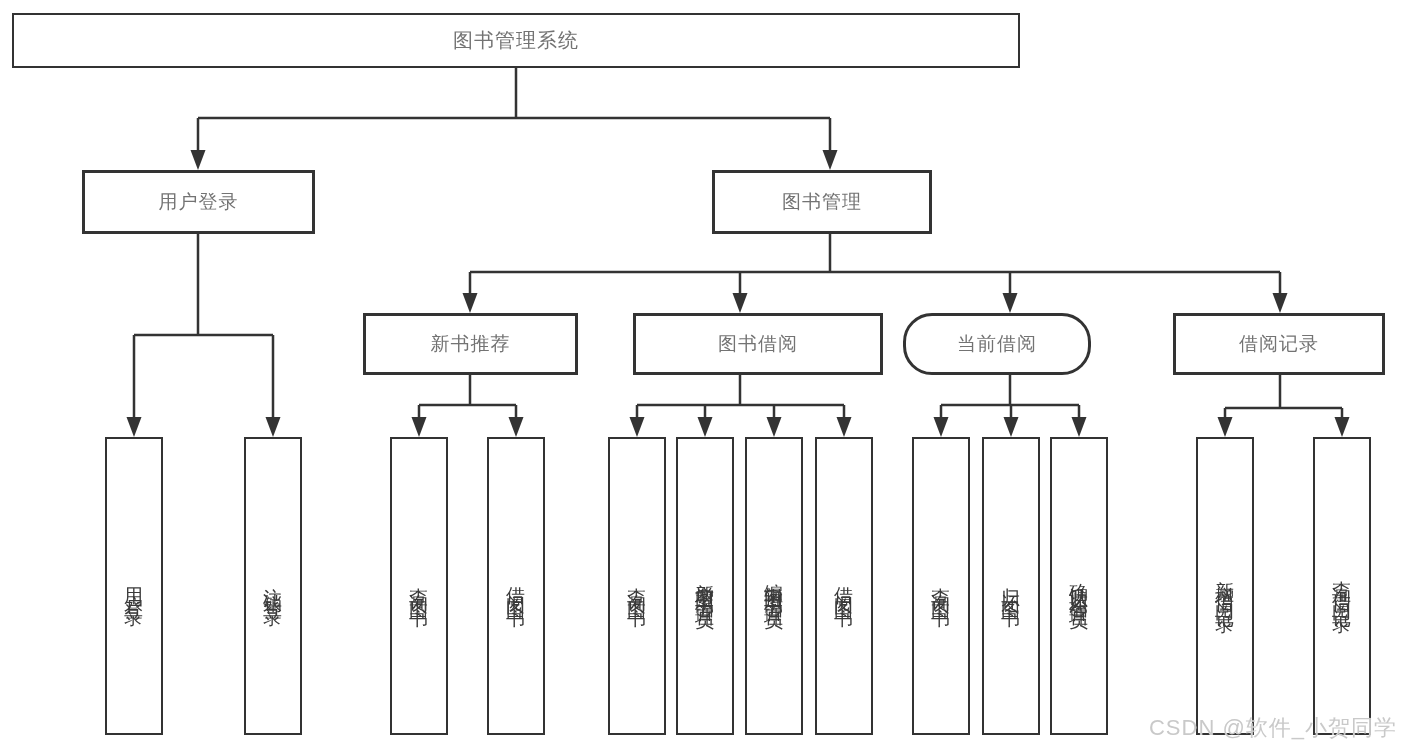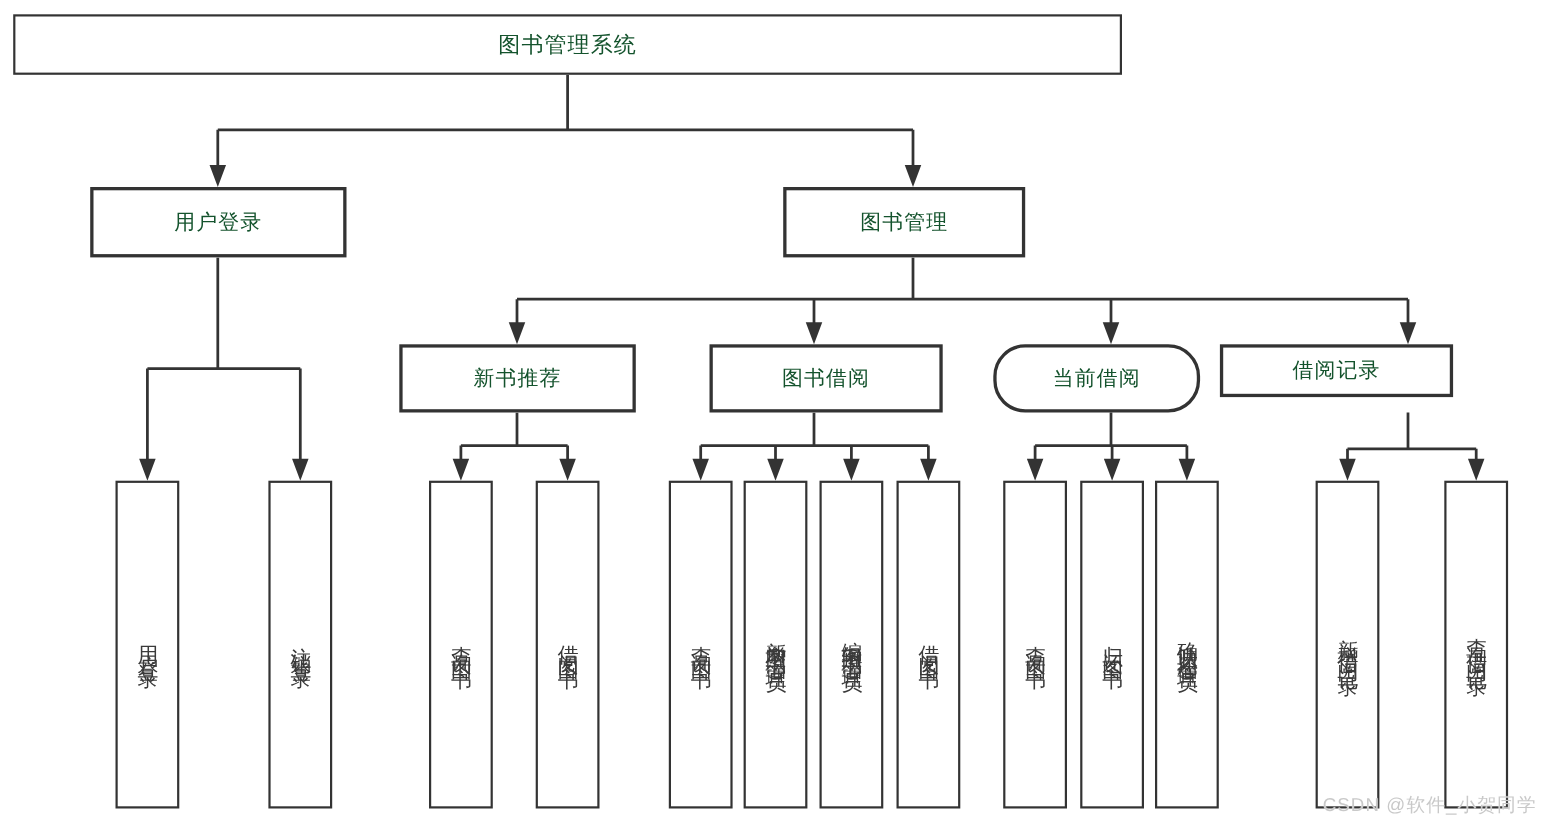--- a/index.html
+++ b/index.html
@@ -18,21 +18,21 @@
     width: 1405px; height: 747px;
     z-index: 1;
   }
   .box {
     position: absolute;
     background: #ffffff;
     border: 3px solid #333333;
     display: flex;
     align-items: center;
     justify-content: center;
-    color: #14532d;
+    color: #737373;
     font-size: 19px;
     letter-spacing: 1px;
     z-index: 2;
   }
   .box.thin { border-width: 2px; }
   .vbox {
     position: absolute;
     background: #ffffff;
     border: 2px solid #333333;
     display: flex;
@@ -49,21 +49,21 @@
     text-orientation: mixed;
     font-size: 19px;
     letter-spacing: 7px;
     line-height: 1;
     white-space: nowrap;
   }
   .watermark {
     position: absolute;
     right: 8px;
     bottom: 4px;
-    font-size: 17px;
+    font-size: 22px;
     color: #c9c9c9;
     letter-spacing: 1px;
     z-index: 5;
     text-shadow: 0 0 1px #ffffff;
   }
 </style>
 </head>
 <body>
 
 <div class="canvas">
@@ -106,27 +106,27 @@
   <div class="box" style="left:82px; top:170px; width:233px; height:64px;">
     <span>用户登录</span>
   </div>
   <div class="box" style="left:712px; top:170px; width:220px; height:64px;">
     <span>图书管理</span>
   </div>
 
   <div class="box" style="left:363px; top:313px; width:215px; height:62px;justify-content:center;">
     <span>新书推荐</span>
   </div>
-  <div class="box" style="left:633px; top:313px; width:212px; height:62px;margin-left:12px;">
+  <div class="box" style="left:633px; top:313px; width:250px; height:62px;">
     <span>图书借阅</span>
   </div>
   <div class="box" style="left:903px; top:313px; width:188px; height:62px;border-radius:29px;">
     <span>当前借阅</span>
   </div>
-  <div class="box" style="left:1109px; top:313px; width:212px; height:48px;">
+  <div class="box" style="left:1173px; top:313px; width:212px; height:62px;">
     <span>借阅记录</span>
   </div>
 
   <div class="vbox" style="left:105px;">
     <span class="vtext">用户登录</span>
   </div>
   <div class="vbox" style="left:244px;">
     <span class="vtext">注销登录</span>
   </div>
 

